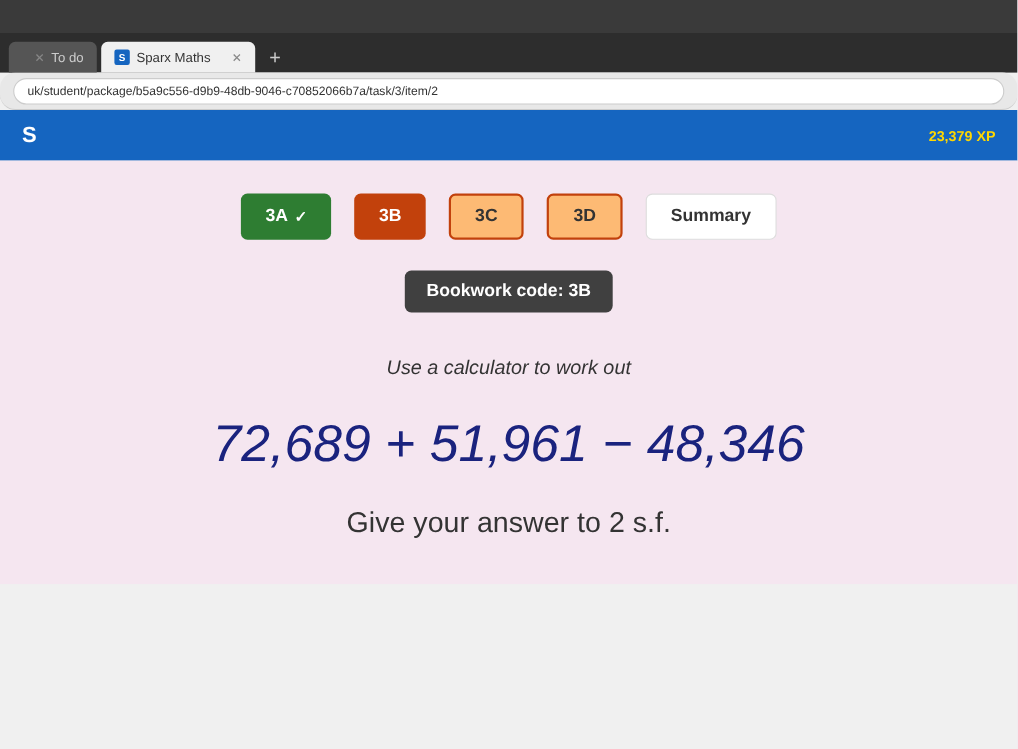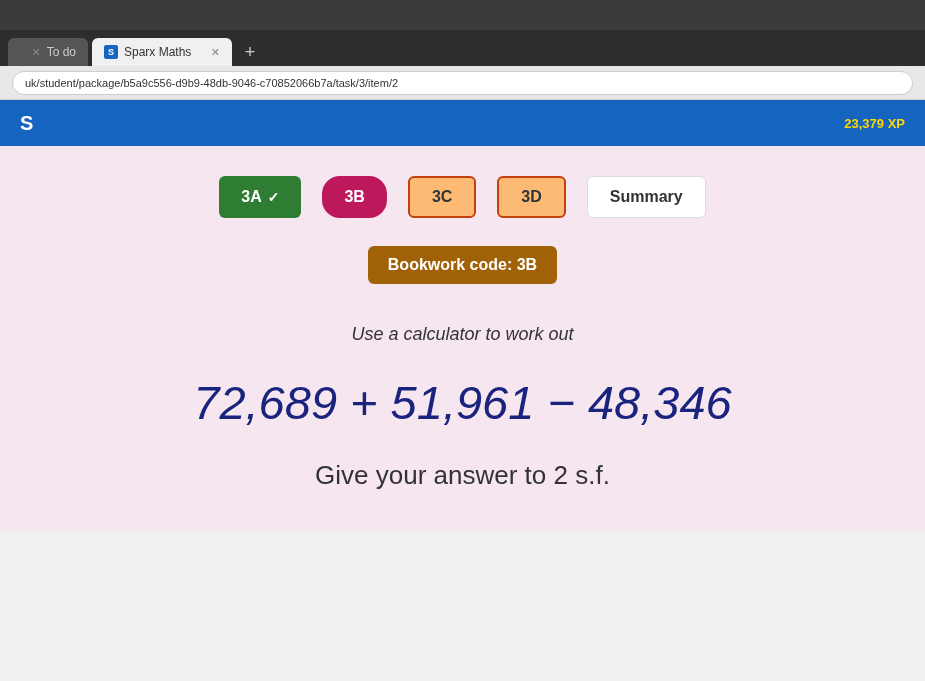--- a/index.html
+++ b/index.html
@@ -74,20 +74,21 @@
     }
 
     
     .address-bar {
       background: #e8e8e8;
       height: 34px;
       display: flex;
       align-items: center;
       padding: 0 12px;
       border-bottom: 1px solid #ccc;
+      border-radius: 14px;
     }
     .address-input {
       flex: 1;
       background: white;
       border: 1px solid #ccc;
       border-radius: 14px;
       height: 24px;
       padding: 0 12px;
       font-size: 11px;
       color: #333;
@@ -143,23 +144,22 @@
       font-size: 16px;
       font-weight: bold;
       cursor: pointer;
       border: none;
     }
     .task-tab.completed {
       background: #2e7d32;
       color: white;
     }
     .task-tab.active {
-      background: #be185d;
-      color: white;
-      border-radius: 18px;
+      background: #c2410c;
+      color: white;
     }
     .task-tab.inactive {
       background: #fdba74;
       color: #333;
       border: 2px solid #c2410c;
     }
     .task-tab.summary {
       background: white;
       color: #333;
       border: 1px solid #ddd;
@@ -171,21 +171,21 @@
     }
 
     
     .bookwork-row {
       display: flex;
       align-items: center;
       gap: 20px;
       margin-bottom: 40px;
     }
     .bookwork-badge {
-      background: #a16207;
+      background: #404040;
       color: white;
       padding: 10px 20px;
       border-radius: 6px;
       font-size: 16px;
       font-weight: bold;
     }
     .calculator-allowed {
       display: flex;
       align-items: center;
       gap: 8px;

